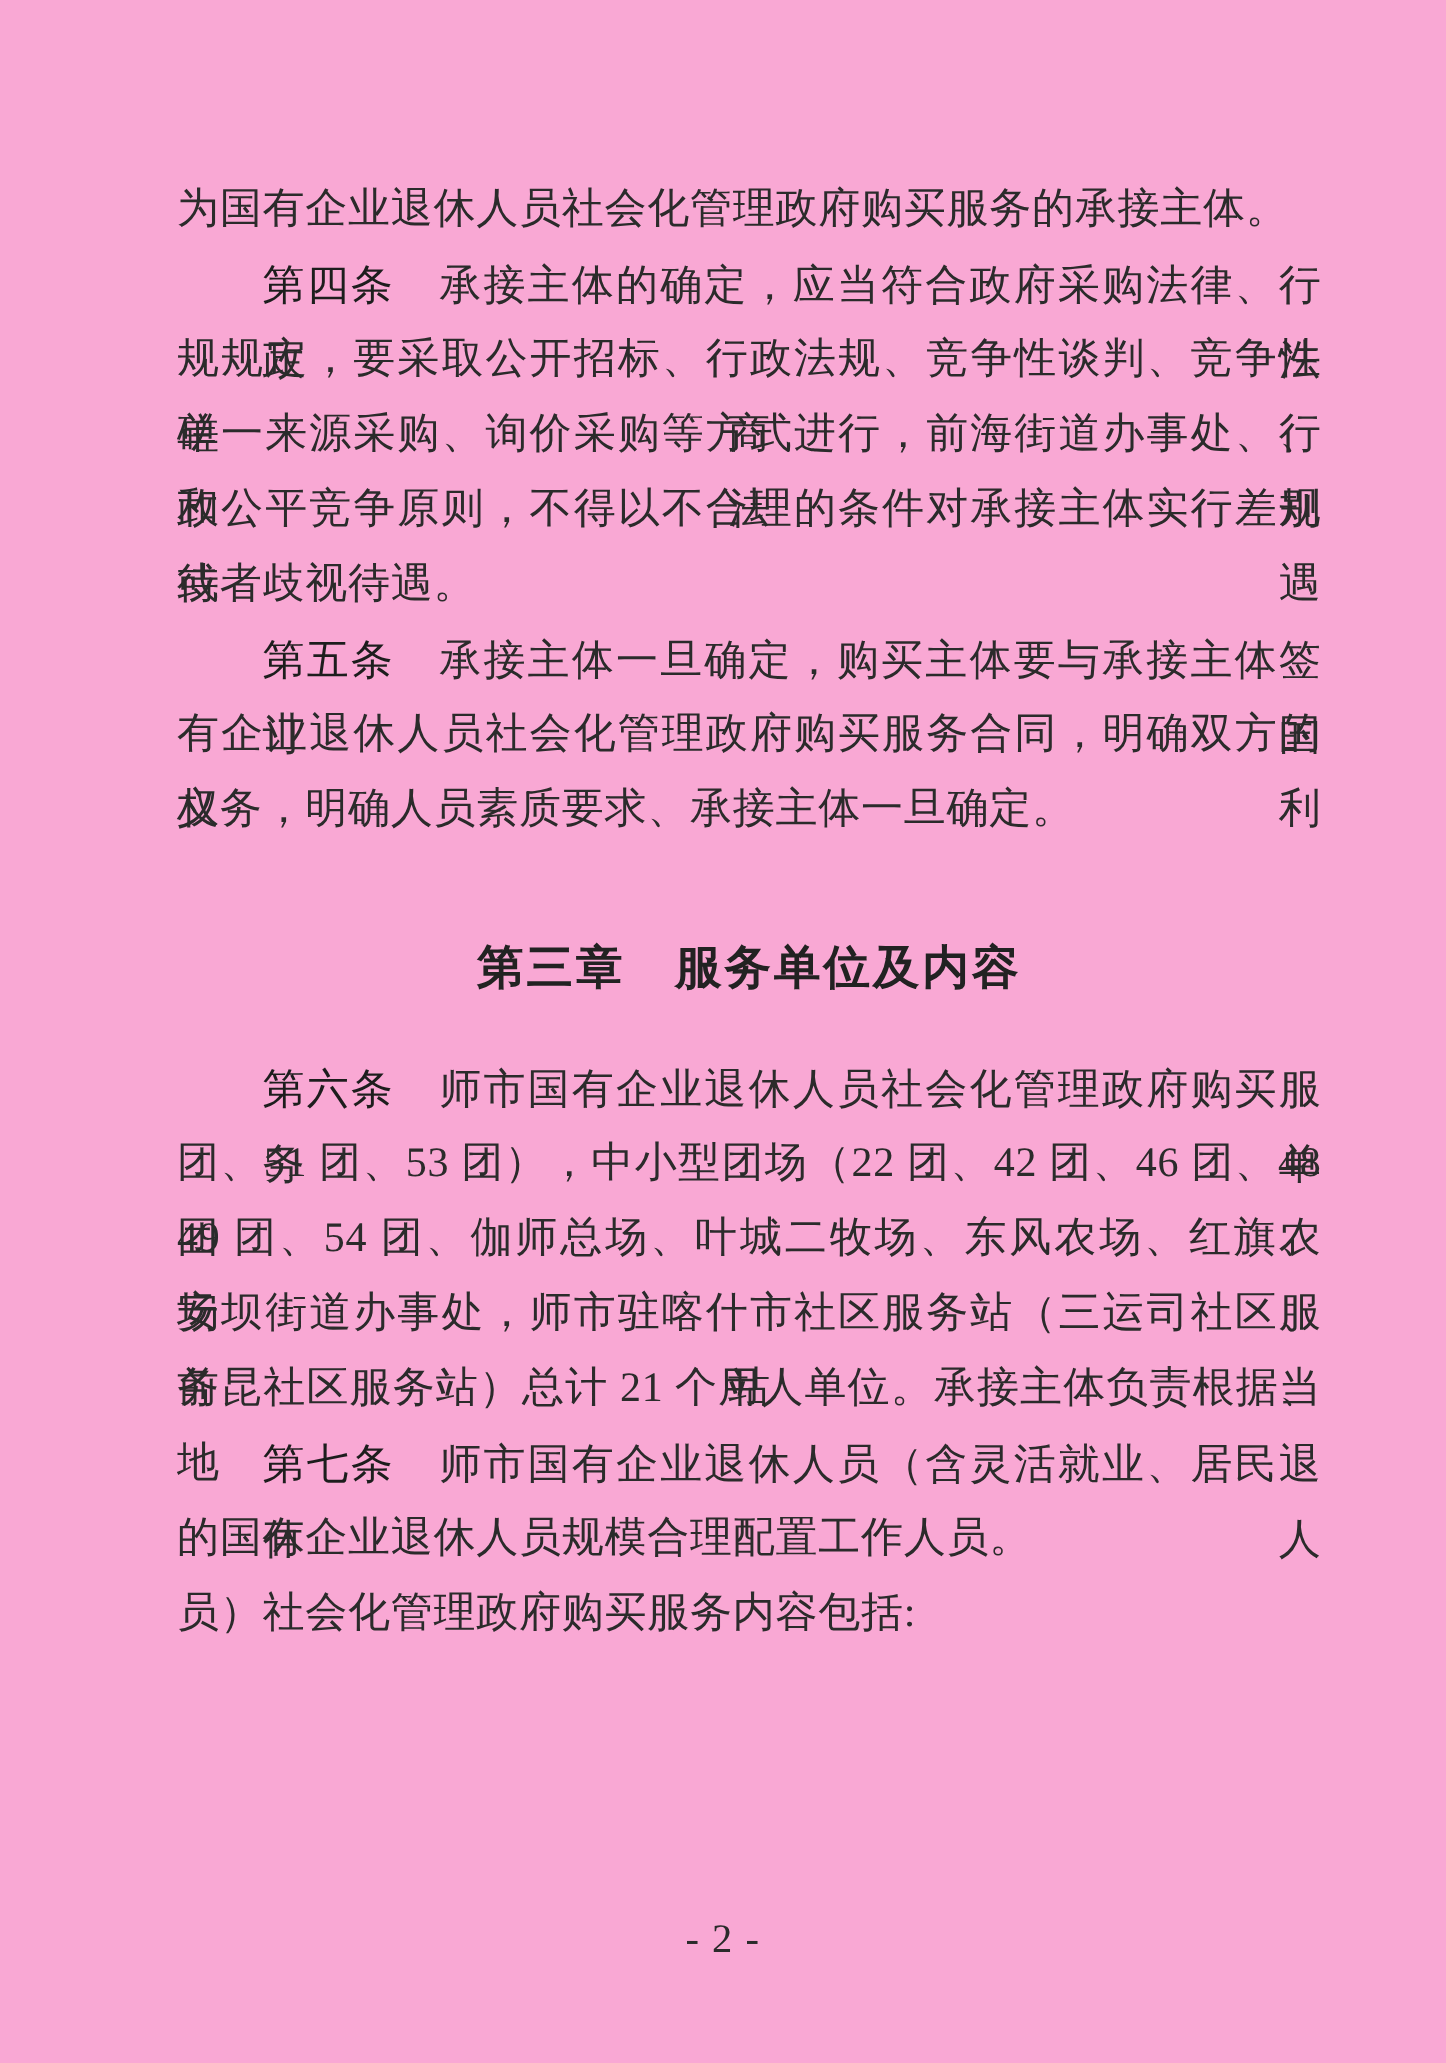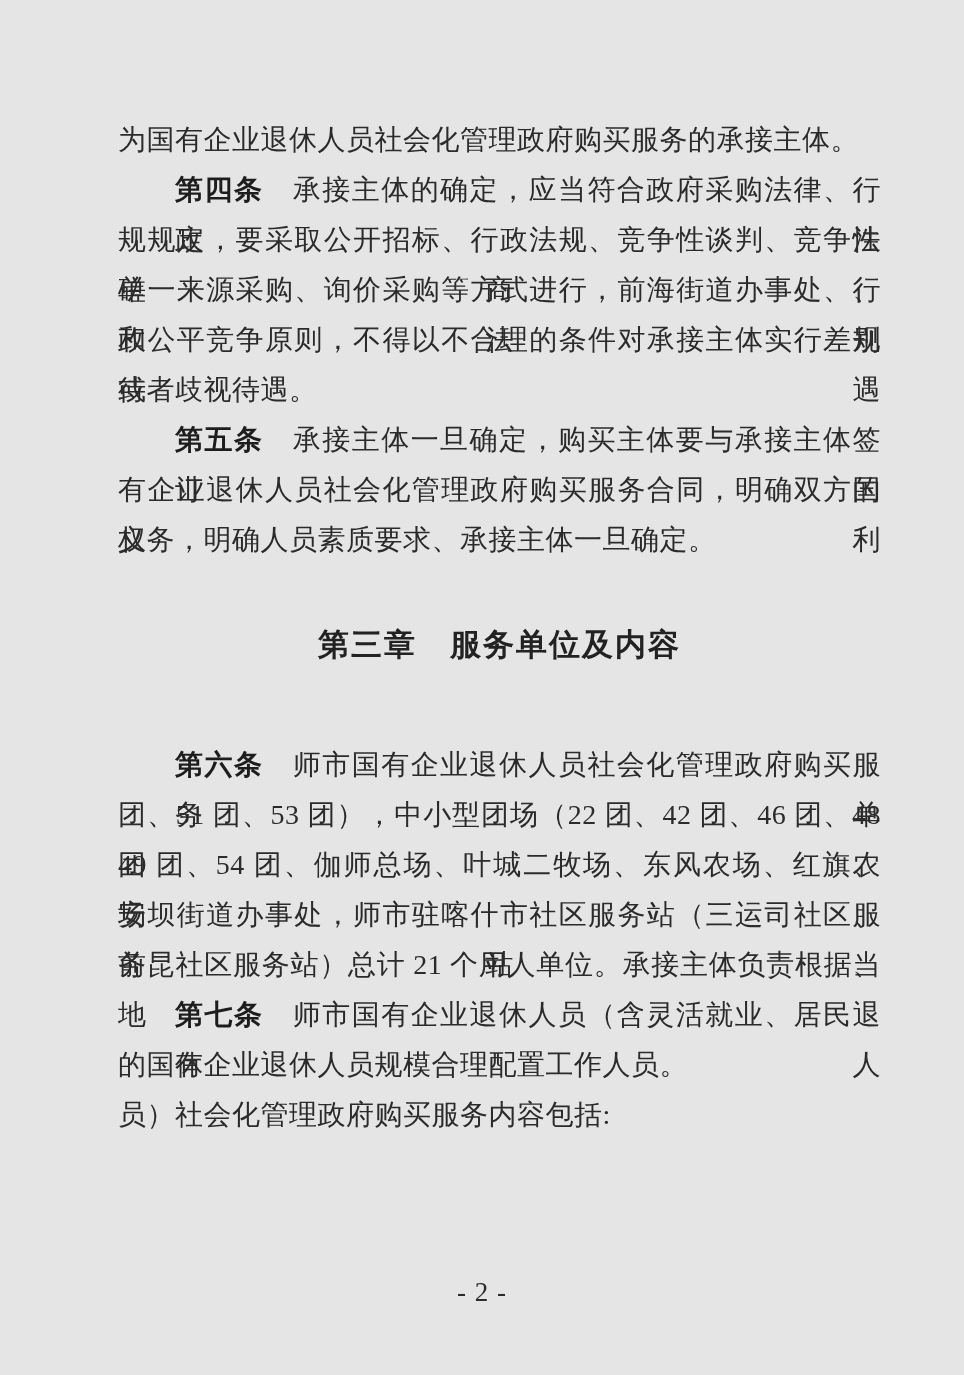--- a/index.html
+++ b/index.html
@@ -6,21 +6,21 @@
   html, body {
     margin: 0;
     padding: 0;
     background: #ffffff;
     font-family: "Liberation Serif", "DejaVu Serif", serif;
   }
   .page {
     position: relative;
     width: 964px;
     height: 1375px;
-    background: #e5e5e5;
+    background: #f9a8d4;
     overflow: hidden;
   }
   .content {
     position: absolute;
     left: 118px;
     top: 115px;
     width: 763px;
   }
   .line {
     height: 50px;
@@ -31,27 +31,27 @@
     letter-spacing: 0.5px;
   }
   .line.full {
     text-align: justify;
     text-align-last: justify;
   }
   .line.indent {
     padding-left: 57px;
   }
   .term {
-    font-weight: 700;
+    font-weight: 400;
     font-family: "Liberation Sans", "DejaVu Sans", sans-serif;
     color: #1d1d1d;
   }
   .heading {
     margin-top: 55px;
-    margin-bottom: 70px;
+    margin-bottom: 31px;
     height: 50px;
     line-height: 50px;
     font-size: 31px;
     font-weight: 700;
     font-family: "Liberation Sans", "DejaVu Sans", sans-serif;
     color: #222222;
     text-align: right;
     letter-spacing: 2px;
     text-align-last: center;
   }

